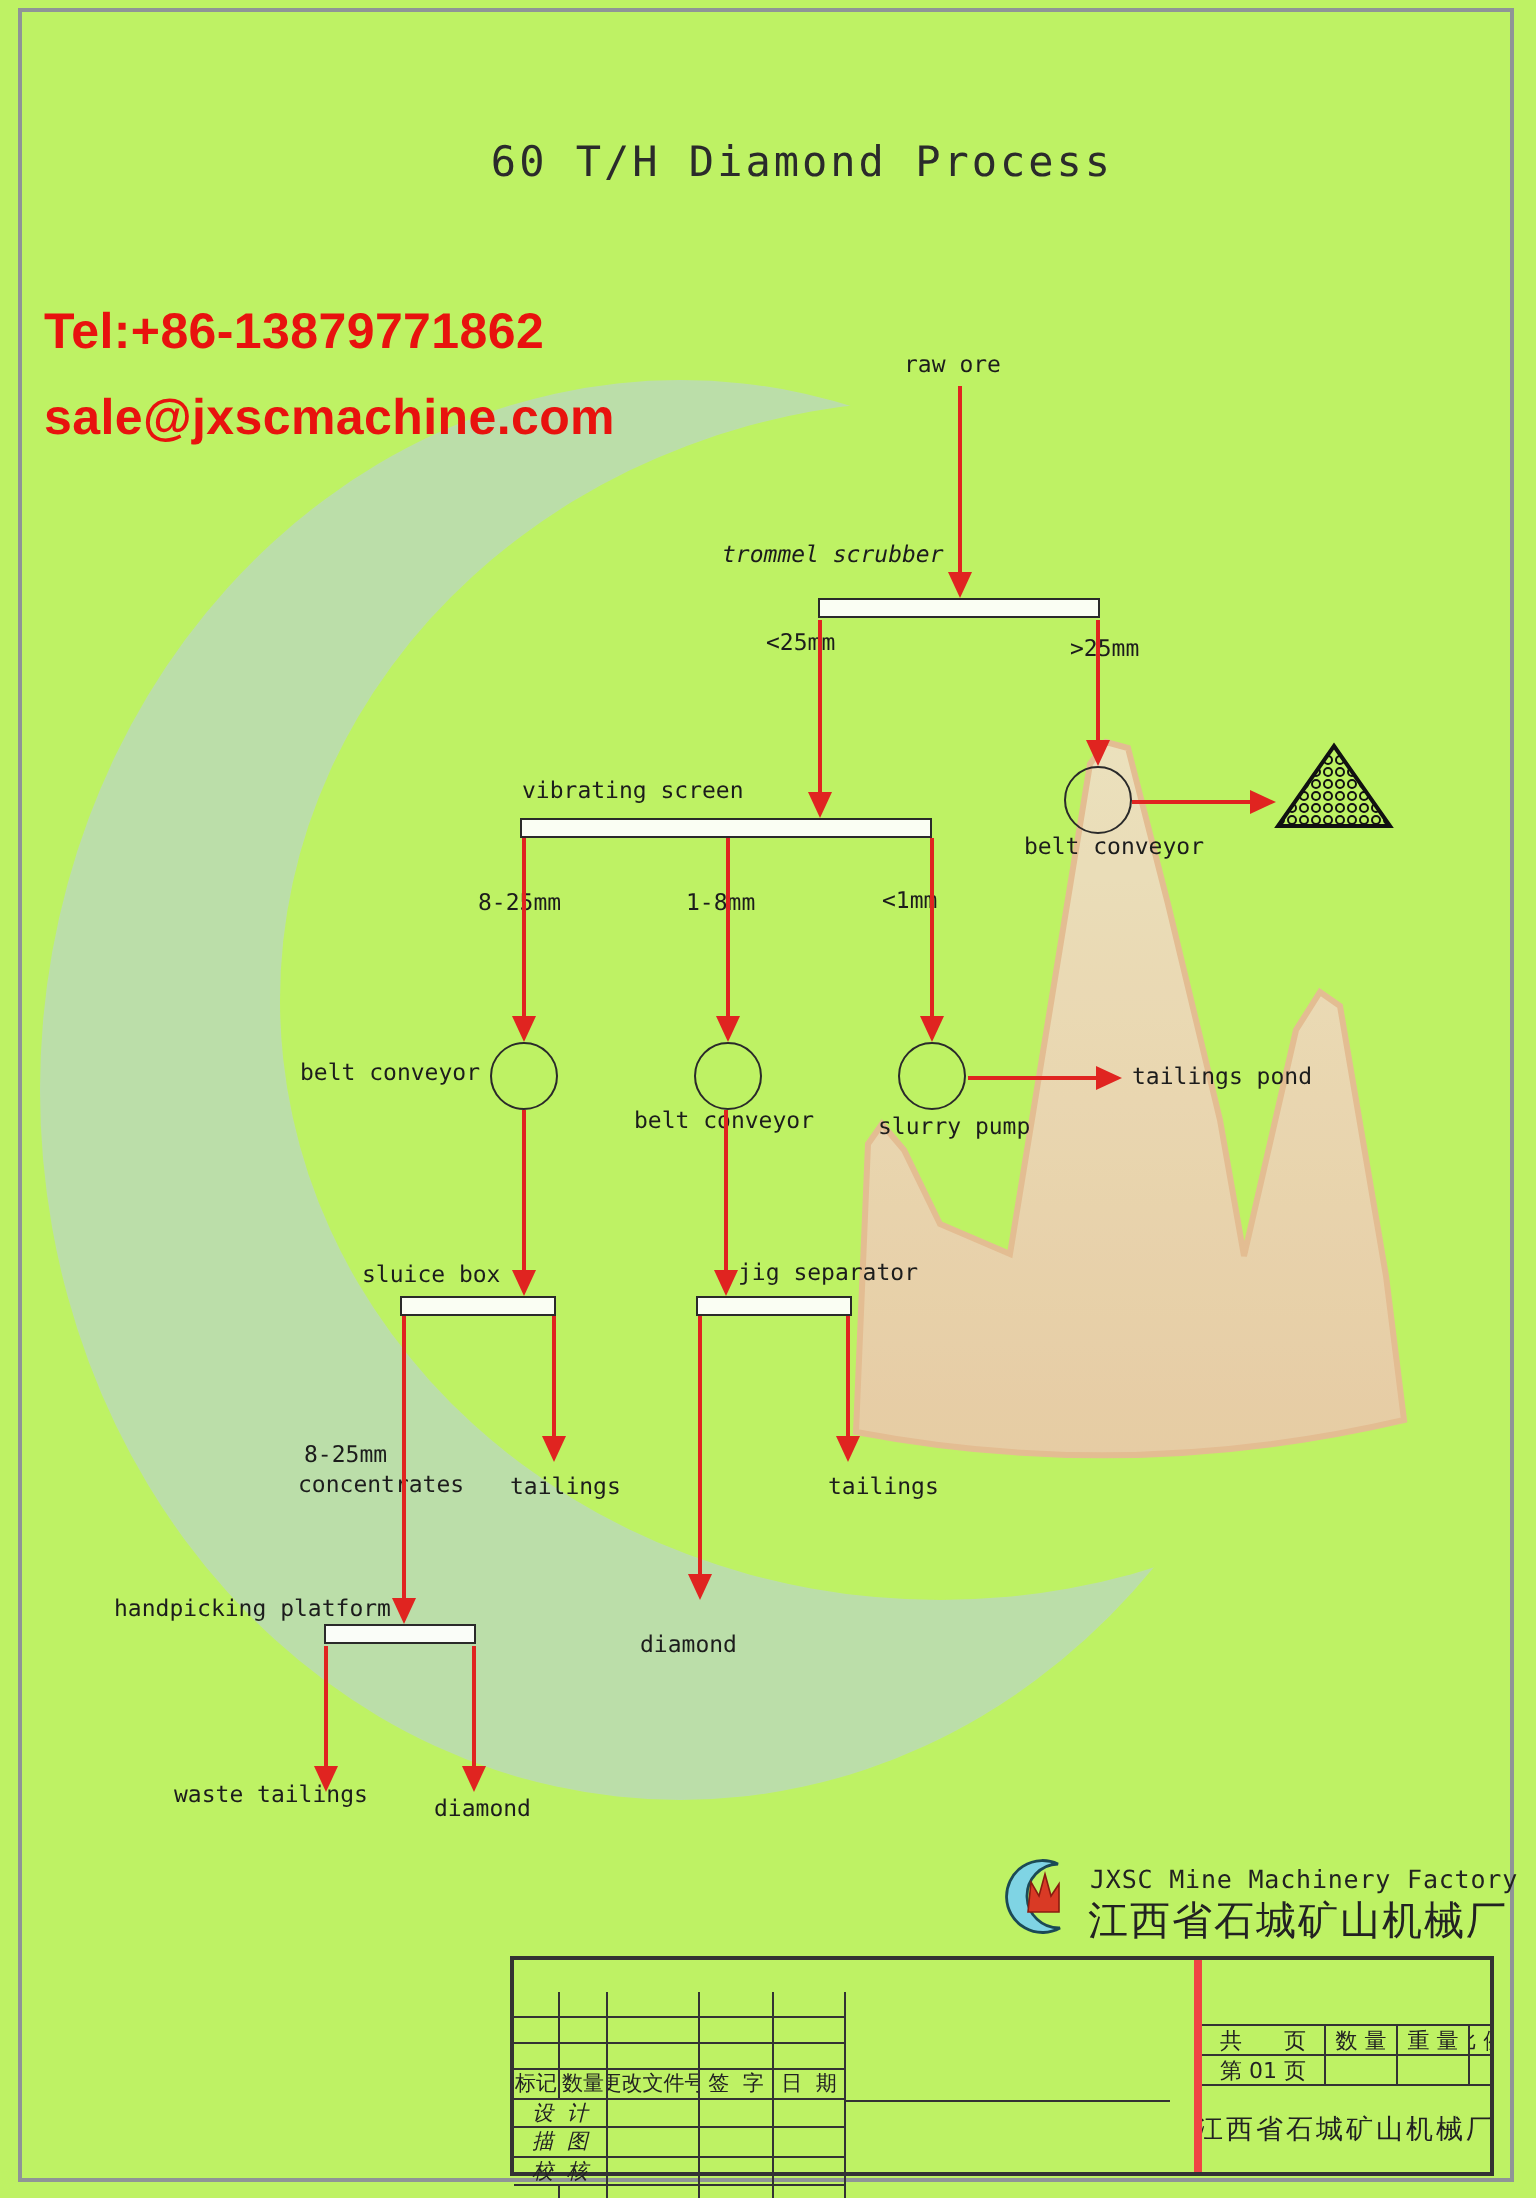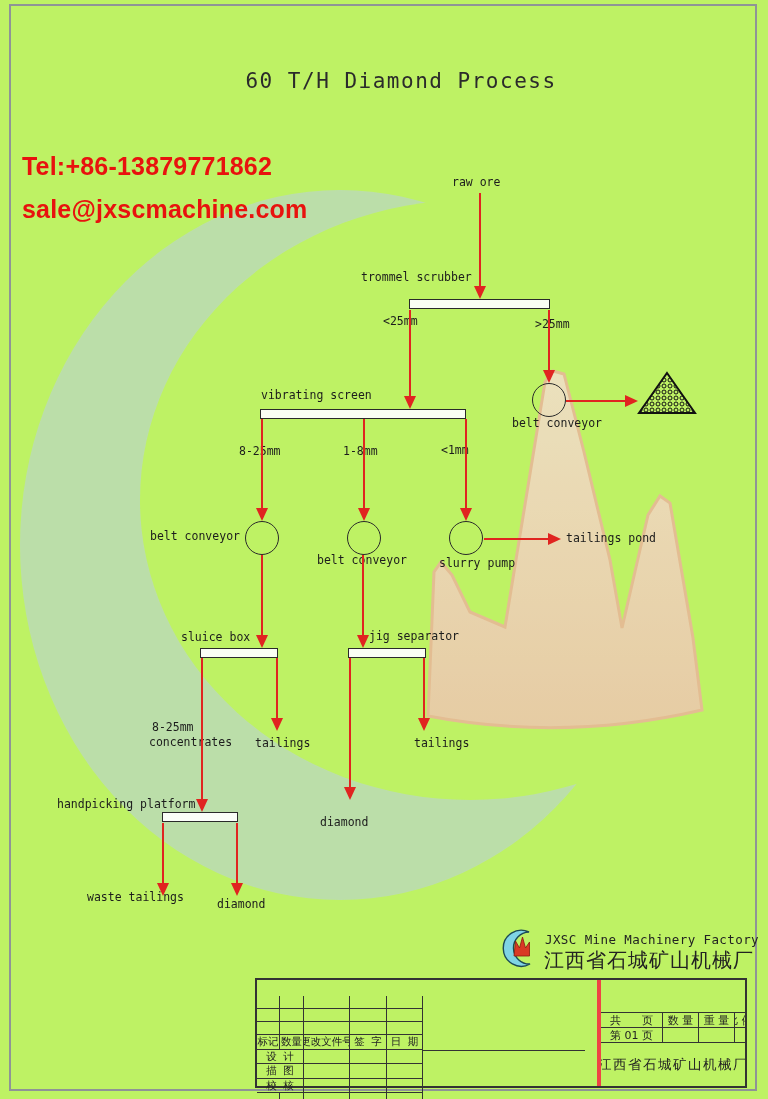--- a/index.html
+++ b/index.html
@@ -27,21 +27,21 @@
   
   .tb{position:absolute;left:255px;top:978px;width:492px;height:110px;border:2px solid #333;box-sizing:border-box;background:transparent;}
   .tb .c{border-right:1px solid #333;border-bottom:1px solid #333;font-size:10.5px;color:#222;
         display:flex;align-items:center;justify-content:center;white-space:pre;overflow:hidden;
         font-family:"DejaVu Sans",sans-serif;}
   .tb .nb{border-bottom:none;}
   .tb .nr{border-right:none;}
   .tb-left{position:absolute;left:0;top:16px;width:166px;height:100%;display:grid;
         grid-template-columns:23px 24px 46px 37px 1fr;
         grid-template-rows:13px 13px 13px 15px 14px 15px 14px 1fr;}
-  .sp2{grid-column:span 2;}
+  .sp2{grid-column:span 2;font-style:italic;}
   .tb-mid{position:absolute;left:166px;top:0;width:162px;height:100%;}
   .tb-mid-line{position:absolute;left:0;top:70px;width:100%;border-top:1px solid #333;}
   .tb-right{position:absolute;left:340px;top:0;right:0;height:100%;display:grid;
         grid-template-columns:62px 36px 36px 1fr;
         grid-template-rows:33px 15px 15px 1fr;border-left:4px solid #ef4444;box-sizing:border-box;}
   .sp4{grid-column:span 4;}
   .tb-right .hd{font-size:11px;}
   .tb-right .factory{font-size:13.5px;letter-spacing:1.5px;}
 </style>
 </head>
@@ -65,21 +65,21 @@
     <path opacity="0.8" d="M428 716 L434 572 L441 562 L452 575 L470 612 L505 627 L545 382 L553 371 L564 374 L584 452 L610 560 L622 628 L648 515 L660 496 L670 503 L693 638 L702 710 Q 565 742 428 716 Z" fill="url(#crgrad)" stroke="#edb09e" stroke-width="3"></path>
   </svg>
 
   <div class="frame"></div>
 
   <div class="doc-title">60 T/H Diamond Process</div>
   <div class="contact" style="top:152px;">Tel:+86-13879771862</div>
   <div class="contact" style="top:195px;">sale@jxscmachine.com</div>
 
   <div class="lbl" style="left:452px;top:175px;">raw ore</div>
-  <div class="lbl" style="left:361px;top:270px;">trommel scrubber</div>
+  <div class="lbl" style="left:361px;top:270px;font-style:italic;">trommel scrubber</div>
   <div class="lbl" style="left:383px;top:314px;">&lt;25mm</div>
   <div class="lbl" style="left:535px;top:317px;">&gt;25mm</div>
   <div class="lbl" style="left:512px;top:416px;">belt conveyor</div>
   <div class="lbl" style="left:261px;top:388px;">vibrating screen</div>
   <div class="lbl" style="left:239px;top:444px;">8-25mm</div>
   <div class="lbl" style="left:343px;top:444px;">1-8mm</div>
   <div class="lbl" style="left:441px;top:443px;">&lt;1mm</div>
   <div class="lbl" style="left:148px;top:529px;width:92px;text-align:right;">belt conveyor</div>
   <div class="lbl" style="left:317px;top:553px;">belt conveyor</div>
   <div class="lbl" style="left:439px;top:556px;">slurry pump</div>

